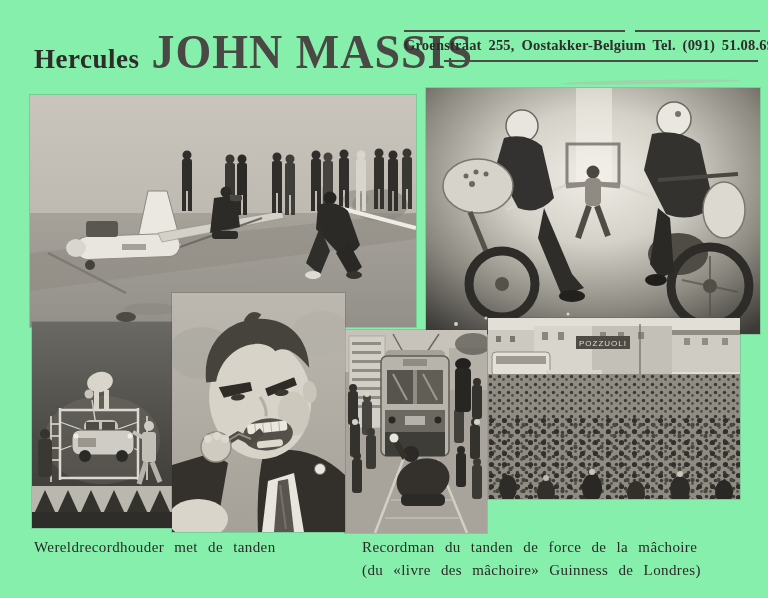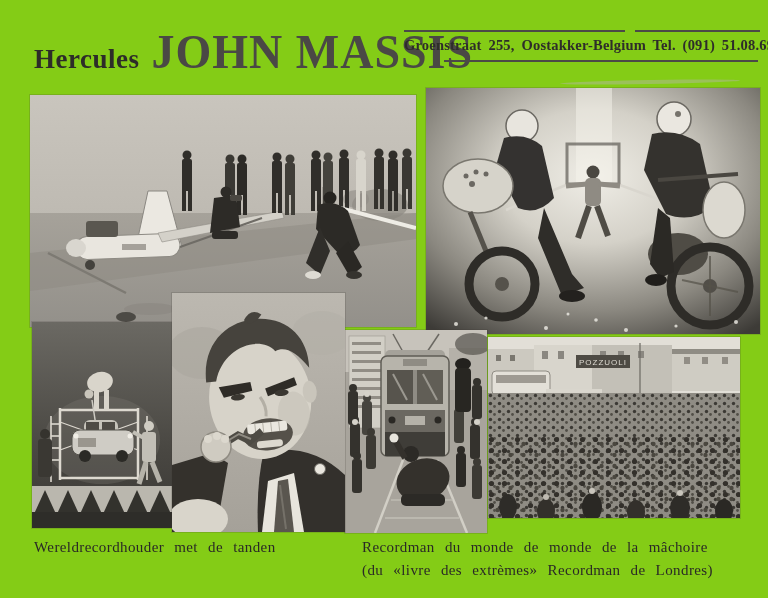--- a/index.html
+++ b/index.html
@@ -1,18 +1,18 @@
 <!DOCTYPE html>
 <html><head>
 <meta charset="utf-8">
 <style>
   html,body{margin:0;padding:0;background:#e9e7e2;}
   .page{
     position:relative;width:768px;height:598px;margin:0 auto;
-    background:#84cc16;overflow:hidden;
+    background:#86efac;overflow:hidden;
     font-family:"Liberation Serif","DejaVu Serif",serif;
     color:#2b2a27;
   }
   
   .brand{position:absolute;left:34px;top:26px;display:flex;align-items:baseline;white-space:nowrap;}
   .brand .hercules{font-size:27px;font-weight:600;color:#2d2c29;letter-spacing:.5px;margin-right:12px;}
   .brand .bigname{font-size:46px;font-weight:600;color:#4a4845;letter-spacing:1px;transform:scaleY(1.04);transform-origin:bottom left;}
   .addr{position:absolute;left:404px;top:30px;width:356px;}
   .rule{height:2px;background:#4b4a47;}
   .rule-top{display:flex;}
@@ -23,21 +23,21 @@
   .addr-text .tel-label{font-weight:bold;}
   .rule-bottom{margin-top:6px;margin-left:40px;width:314px;}
   
   .photo{position:absolute;box-shadow:0 0 0 1px rgba(60,58,52,.18);overflow:hidden;background:#b5b1a9;}
   .photo svg{display:block;}
   #ph-airplane {left:30px; top:95px; width:386px;height:232px;z-index:1;}
   #ph-moto     {left:426px;top:88px; width:334px;height:246px;z-index:1;}
   #ph-circus   {left:32px; top:322px;width:140px;height:206px;z-index:2;}
   #ph-closeup  {left:172px;top:293px;width:173px;height:239px;z-index:3;}
   #ph-tram     {left:345px;top:330px;width:142px;height:203px;z-index:2;}
-  #ph-crowd    {left:488px;top:337px;width:252px;height:181px;z-index:1;}
+  #ph-crowd    {left:488px;top:318px;width:252px;height:181px;z-index:1;}
   
   .caption{position:absolute;top:536px;font-size:15px;line-height:23px;color:#2a2926;letter-spacing:.4px;word-spacing:6px;white-space:nowrap;}
   #caption-nl{left:34px;}
   #caption-fr{left:362px;}
   
   .smudge{position:absolute;left:560px;top:80px;width:180px;height:4px;background:#b7b4ac;opacity:.45;border-radius:50%;transform:rotate(-1deg);}
 </style>
 </head>
 <body>
 
@@ -471,17 +471,17 @@
           <circle cx="192" cy="156" r="3" fill="#c9c5bc"></circle>
         <circle cx="58" cy="160" r="3" fill="#bdb9b0"></circle>
       </g>
     </svg>
   </figure>
 
   <div class="caption" id="caption-nl">
     <div>Wereldrecordhouder met de tanden</div>
   </div>
   <div class="caption" id="caption-fr">
-    <div>Recordman du monde de monde de la mâchoire</div>
-    <div>(du «livre des extrèmes» Recordman de Londres)</div>
+    <div>Recordman du tanden de force de la mâchoire</div>
+    <div>(du «livre des mâchoire» Guinness de Londres)</div>
   </div>
 
 </div>
 
 </body></html>

